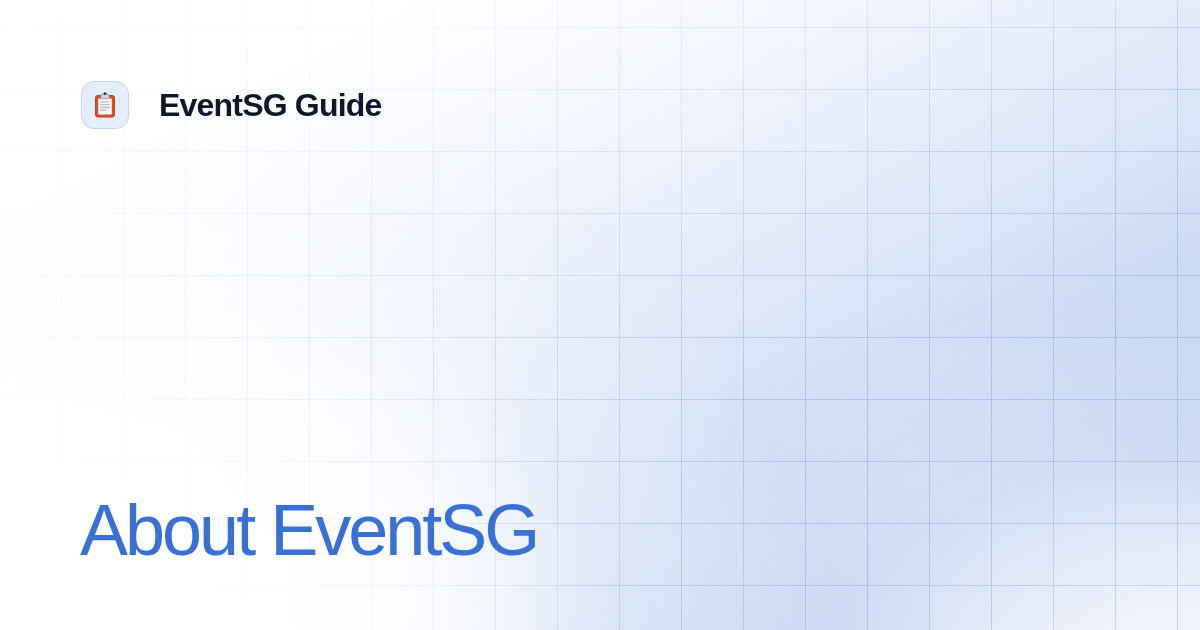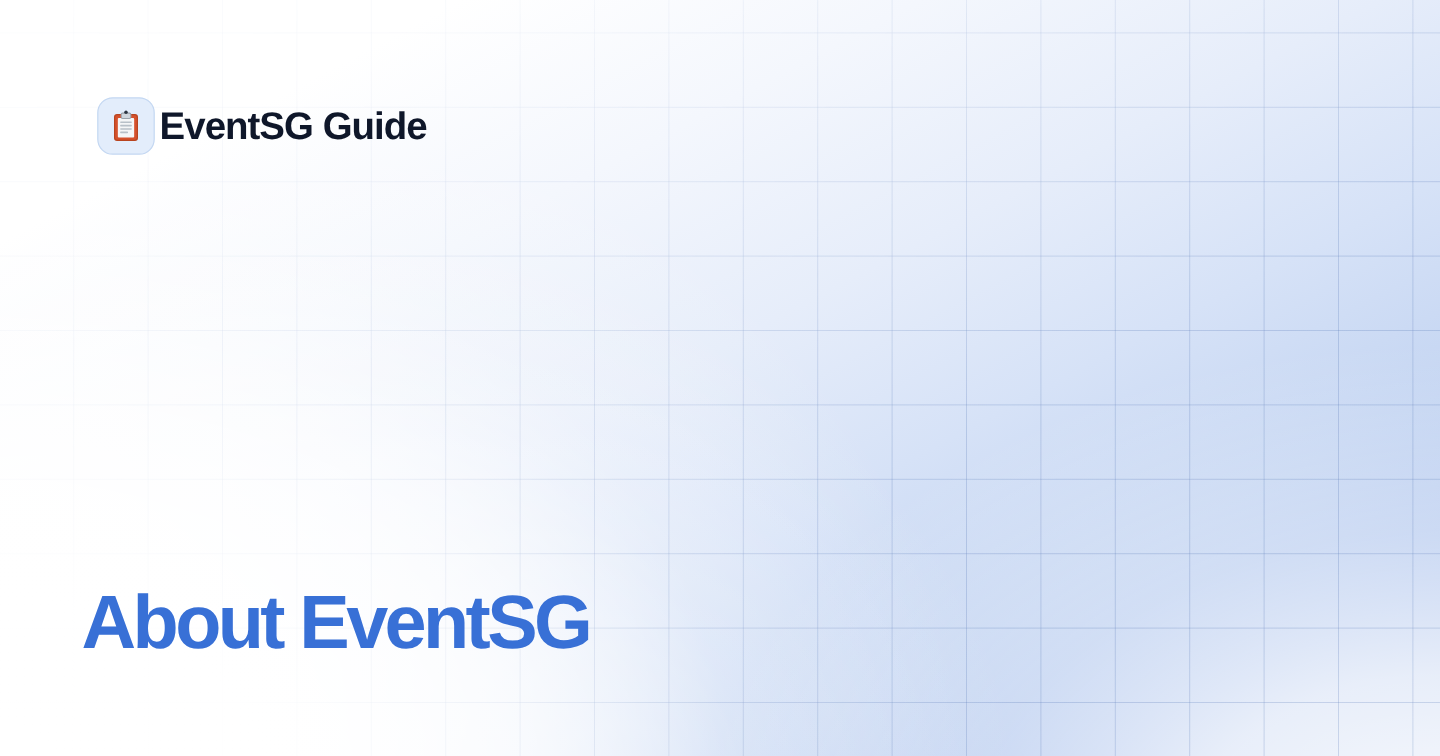--- a/index.html
+++ b/index.html
@@ -106,21 +106,21 @@
     pointer-events: none;
   }
 
   
   .brand {
     position: absolute;
     left: 81px;
     top: 81px;
     display: flex;
     align-items: center;
-    gap: 4px;
+    gap: 30px;
   }
 
   .brand-badge {
     width: 48px;
     height: 48px;
     border-radius: 13px;
     background: #e3edfb;
     border: 1px solid #c3d7f2;
     box-sizing: border-box;
     display: flex;
@@ -138,24 +138,24 @@
     font-weight: 700;
     letter-spacing: -0.8px;
     color: #0f172a;
     white-space: nowrap;
     line-height: 1;
   }
 
   
   .headline {
     position: absolute;
-    left: 68px;
+    left: 80px;
     top: 446px;
-    font-size: 63px;
-    font-weight: 700;
+    font-size: 72px;
+    font-weight: 400;
     letter-spacing: -3px;
     line-height: 1;
     color: #3870d6;
     white-space: nowrap;
   }
 </style>
 </head>
 <body>
 
 <div class="og-card">

